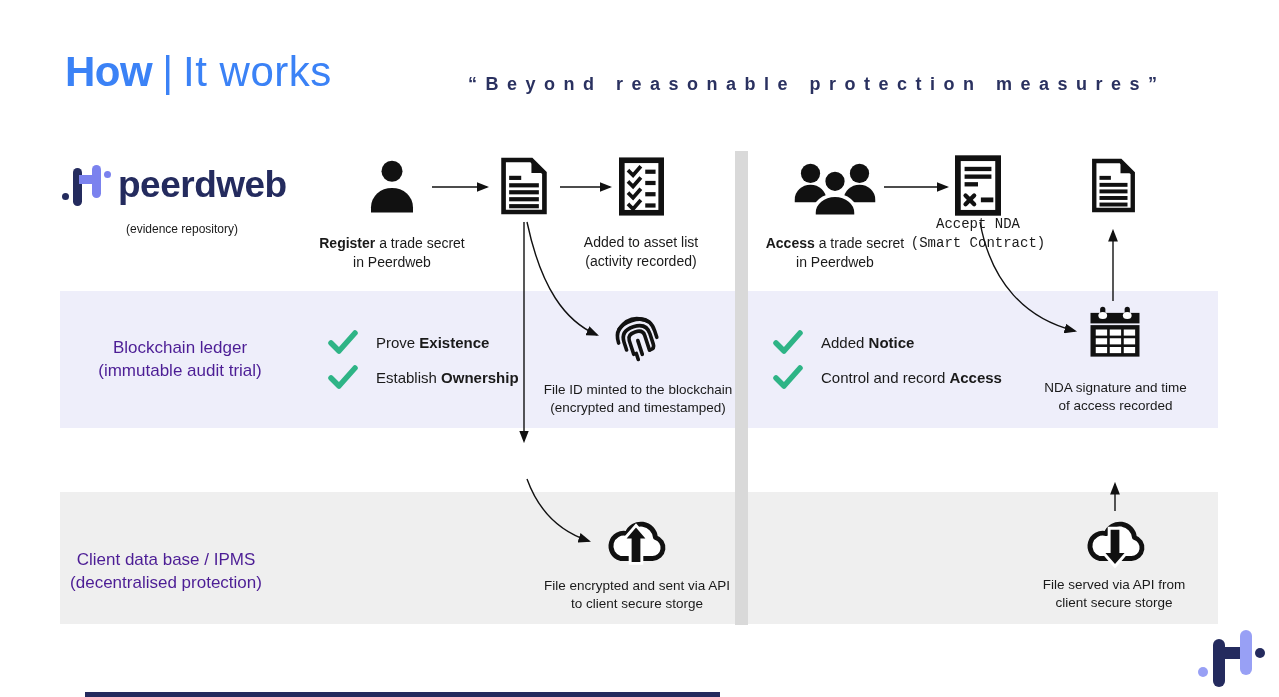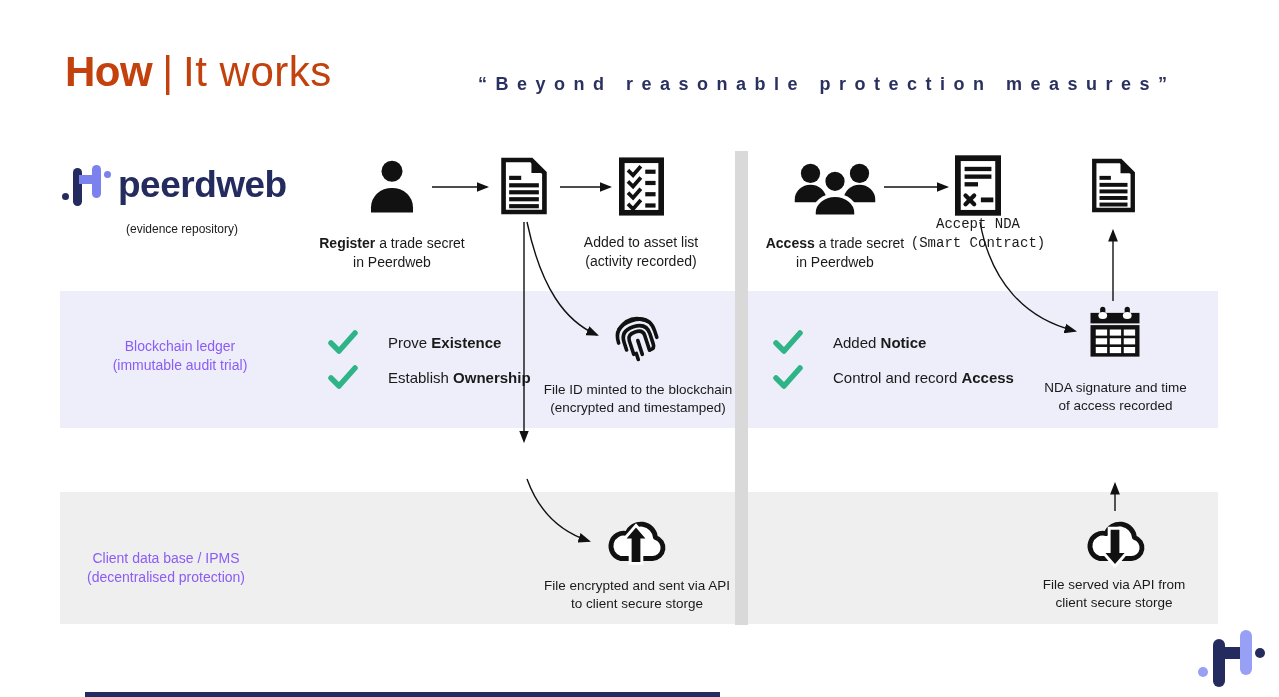--- a/index.html
+++ b/index.html
@@ -1,24 +1,24 @@
 <!DOCTYPE html>
 <html><head>
 <meta charset="utf-8">
 <style>
   * { margin:0; padding:0; box-sizing:border-box; }
   html,body { width:1279px; height:697px; background:#fff; font-family:"Liberation Sans", sans-serif; color:#1a1a1a; overflow:hidden; }
   #stage { position:relative; width:1279px; height:697px; background:#ffffff; }
 
   
-  .title { position:absolute; left:65px; top:48px; font-size:42px; color:#c2410c; white-space:nowrap; }
+  .title { position:absolute; left:65px; top:48px; font-size:42px; color:#3b82f6; white-space:nowrap; }
   .title .b { font-weight:800; letter-spacing:-0.5px; }
   .title .sep { font-weight:200; padding:0 10px; }
   .title .r { font-weight:300; letter-spacing:0.5px; }
-  .quote { position:absolute; left:478px; top:74px; width:730px; font-size:18px; font-weight:600; letter-spacing:8.5px; color:#2a3160; white-space:nowrap; }
+  .quote { position:absolute; left:468px; top:74px; width:730px; font-size:18px; font-weight:600; letter-spacing:8.5px; color:#2a3160; white-space:nowrap; }
 
   
   .brand-icon { position:absolute; left:62px; top:164px; width:50px; height:48px; }
   .brand-icon .dotL { position:absolute; left:0px; top:29px; width:7px; height:7px; border-radius:50%; background:#242b5e; }
   .brand-icon .stemL { position:absolute; left:11px; top:4px; width:9px; height:38px; border-radius:5px; background:#242b5e; }
   .brand-icon .bar { position:absolute; left:17px; top:11px; width:16px; height:9px; background:#7b82ee; }
   .brand-icon .stemR { position:absolute; left:30px; top:1px; width:9px; height:33px; border-radius:5px; background:#7b82ee; }
   .brand-icon .dotR { position:absolute; left:42px; top:7px; width:7px; height:7px; border-radius:50%; background:#7b82ee; }
   .wordmark { position:absolute; left:118px; top:164px; font-size:37px; font-weight:600; color:#242b5e; letter-spacing:-0.5px; }
   .brand-caption { position:absolute; left:84px; top:222px; width:196px; text-align:center; font-size:12px; }
@@ -26,23 +26,23 @@
   
   .cap { position:absolute; text-align:center; font-size:14px; line-height:1.35; }
   .cap.small { font-size:13.5px; }
   .icon { position:absolute; }
 
   
   .band-purple { position:absolute; left:60px; top:291px; width:1158px; height:137px; background:#eeeefa; }
   .band-gray { position:absolute; left:60px; top:492px; width:1158px; height:132px; background:#efefef; }
   .divider { position:absolute; left:735px; top:151px; width:13px; height:474px; background:#d9d9d9; }
 
-  .band-label { position:absolute; text-align:center; font-size:14px; line-height:1.35; color:#8b5cf6; }
-
-  .check-row { position:absolute; display:flex; align-items:center; gap:30px; }
+  .band-label { position:absolute; text-align:center; font-size:17px; line-height:1.35; color:#4c1d95; }
+
+  .check-row { position:absolute; display:flex; align-items:center; gap:18px; }
   .check-row .txt { font-size:15px; white-space:nowrap; }
   .bold { font-weight:700; }
 
   
   .firewall { position:absolute; left:63px; top:449px; width:1155px; height:29px; border:1.6px dashed #3a3a3a; border-radius:14px; background:#f3f3f3; display:flex; align-items:center; padding-left:12px; font-size:13.5px; white-space:nowrap; }
 
   
   #arrows { position:absolute; left:0; top:0; width:1279px; height:697px; pointer-events:none; }
 
   

